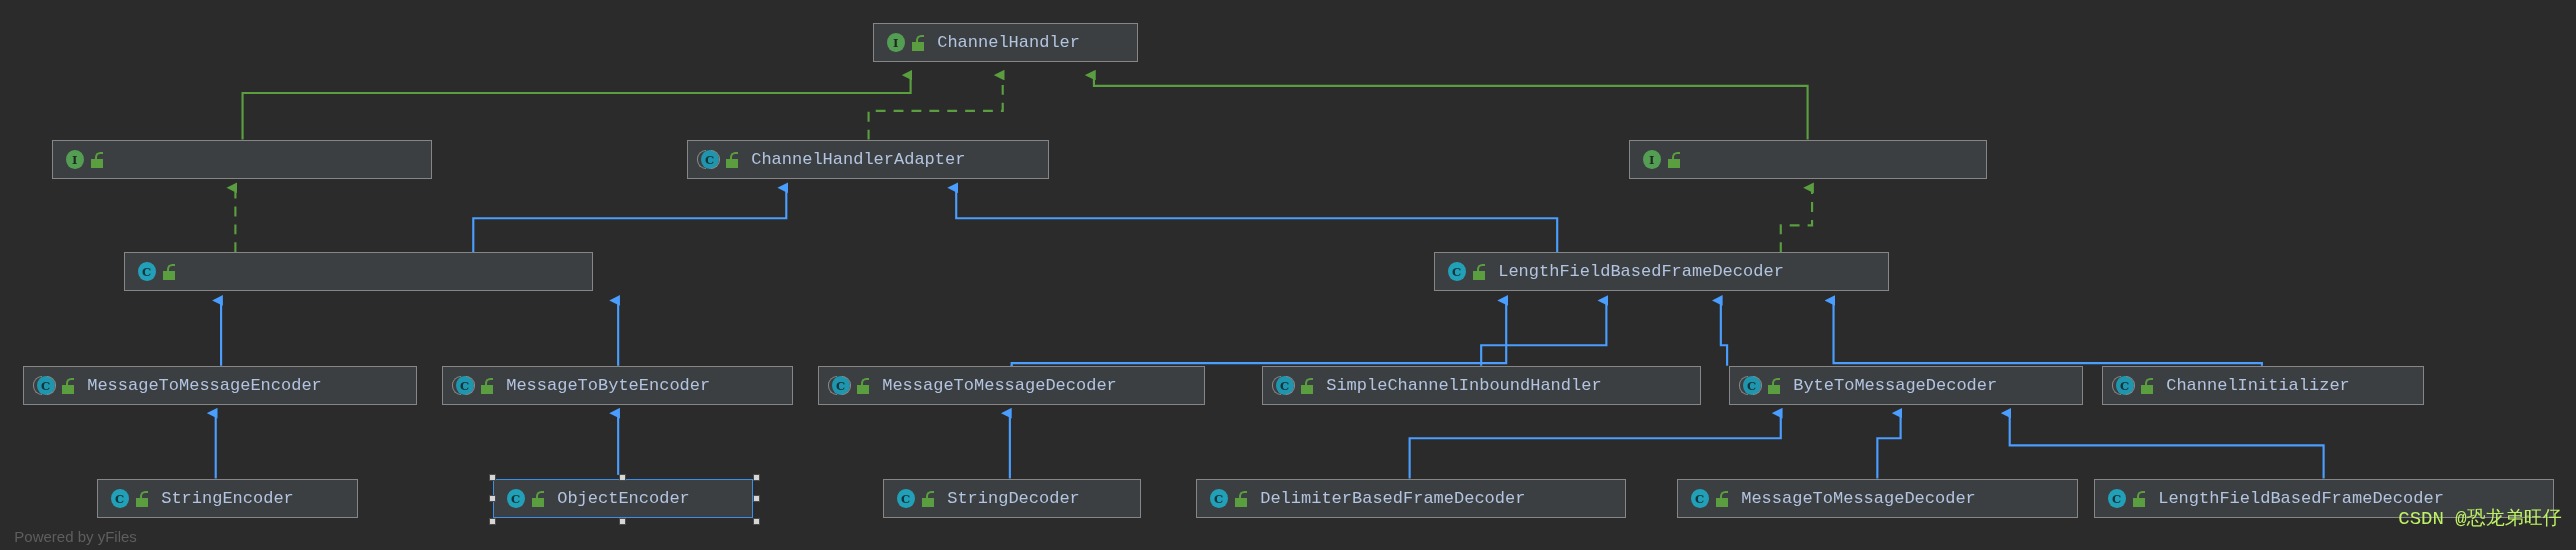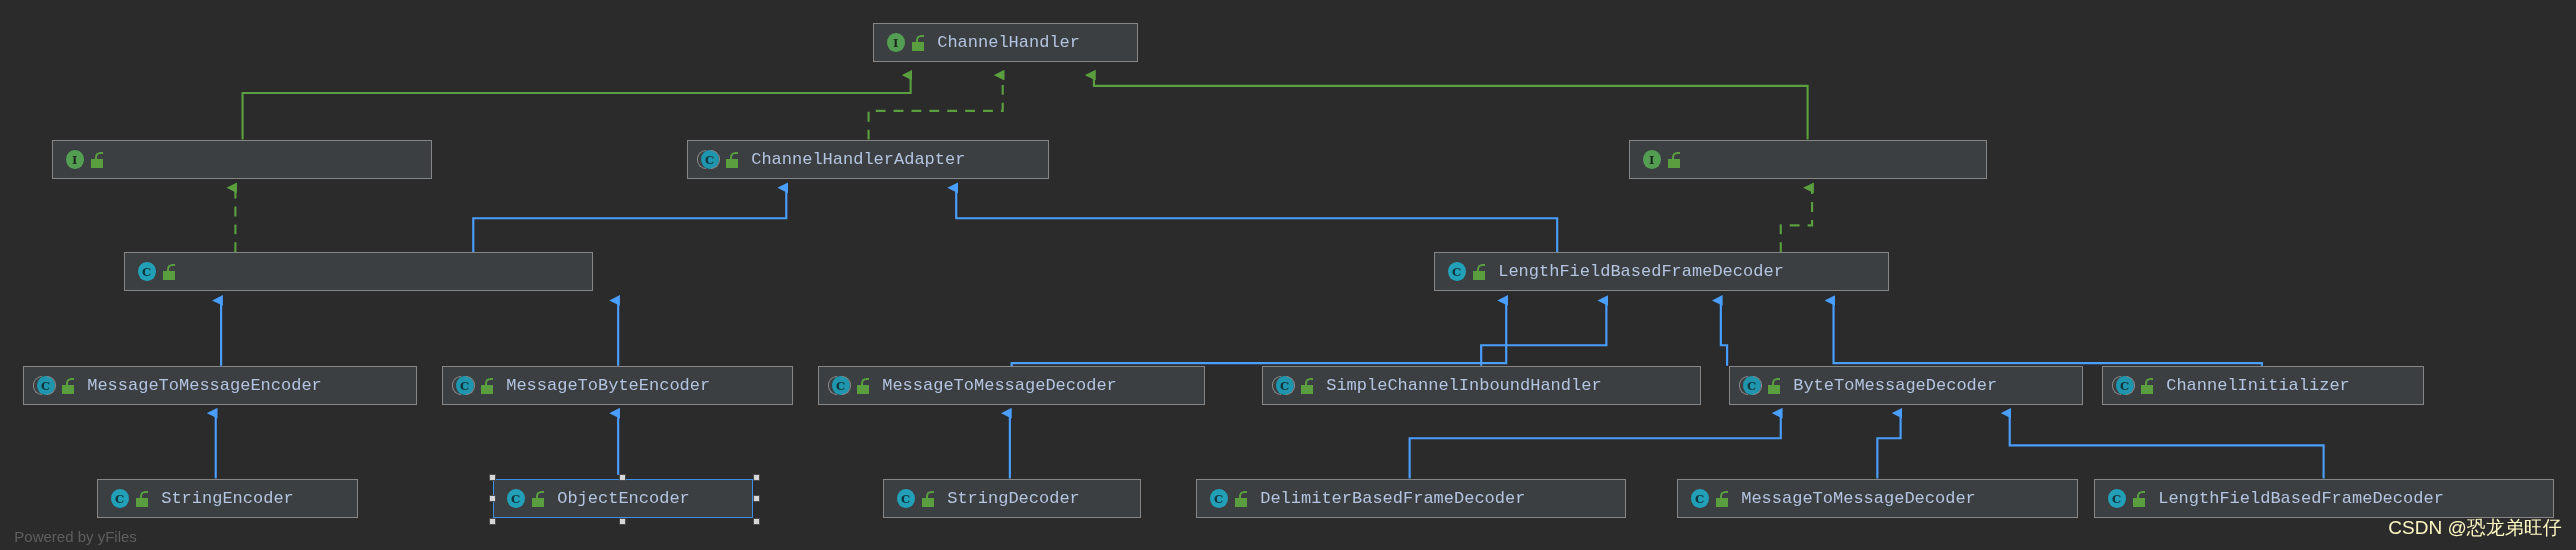--- a/index.html
+++ b/index.html
@@ -122,24 +122,24 @@
     left: 14.3px;
     bottom: 5.4px;
     color: #5e5e5e;
     font-size: 15px;
     font-family: "Liberation Sans", sans-serif;
     text-align: center;
   }
   .wm-right {
     position: absolute;
     right: 14.3px;
-    bottom: 9px;
-    color: #fef9c3;
+    bottom: 19px;
+    color: #bef264;
     font-size: 19px;
-    font-family: Liberation Sans, sans-serif;
+    font-family: Liberation Mono, monospace;
   }
 </style>
 </head>
 <body>
 
 <div id="canvas">
 
   <svg id="edge-layer" viewBox="0 0 2878 615" width="2576" height="550">
     <defs>
       <marker id="arrow-green" markerWidth="12" markerHeight="12" refX="6" refY="10" orient="auto" markerUnits="userSpaceOnUse">

